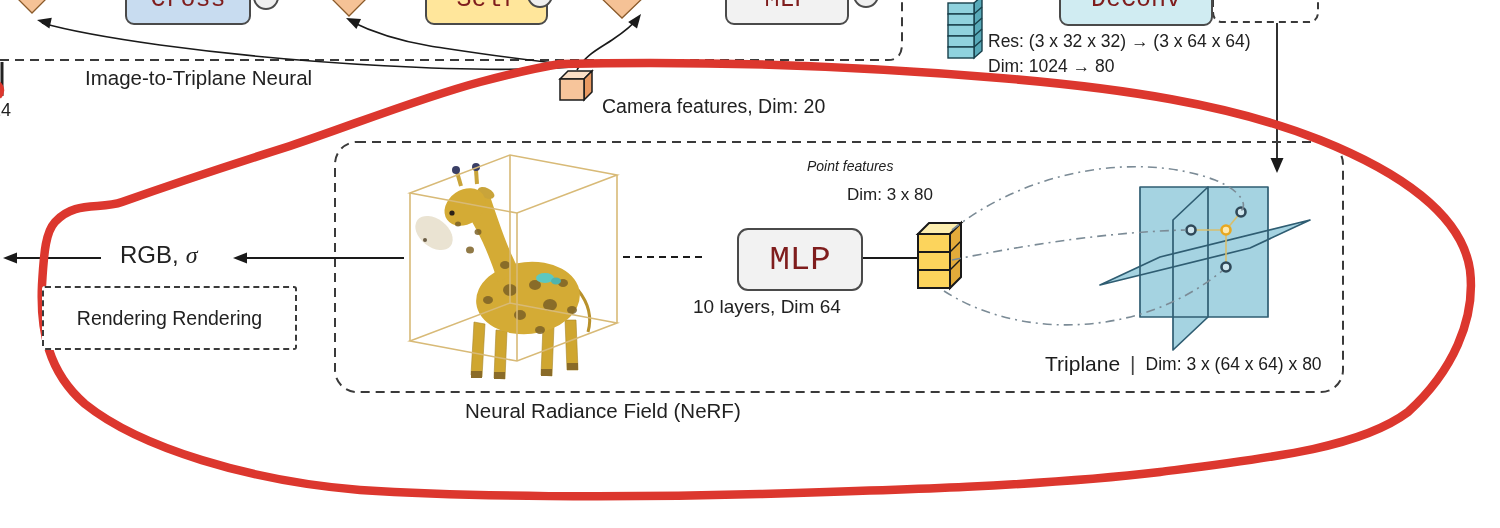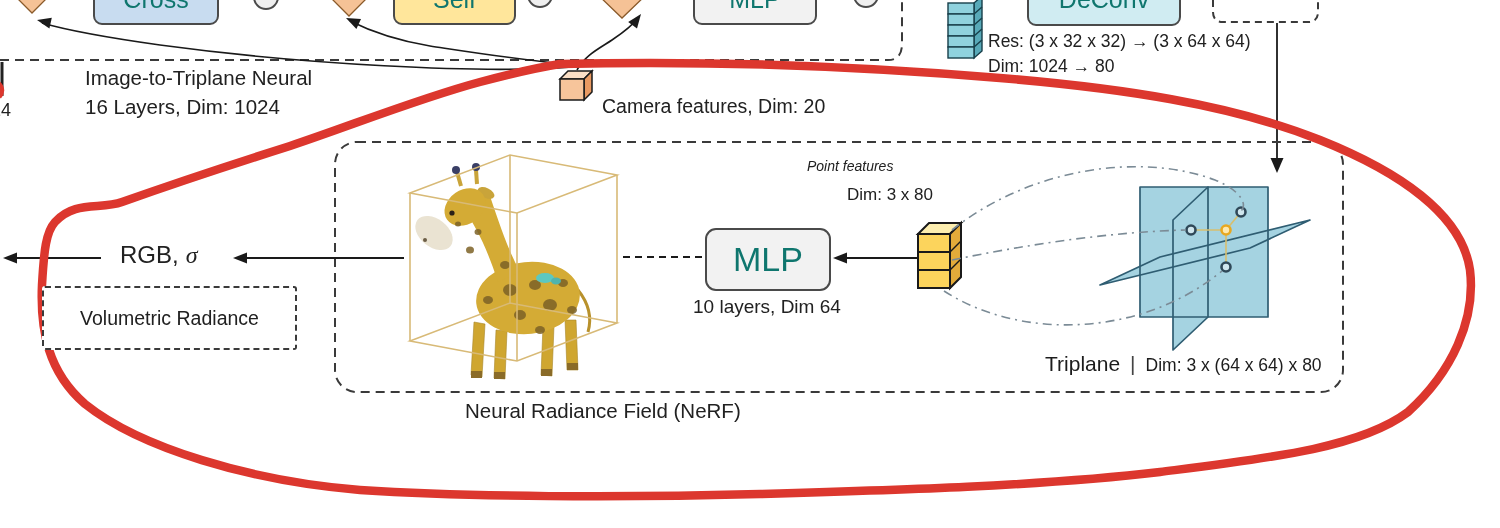--- a/index.html
+++ b/index.html
@@ -2,26 +2,26 @@
 <html><head>
 <meta charset="utf-8">
 <style>
   html,body{margin:0;padding:0;background:#fff;}
   #stage{position:relative;width:1500px;height:528px;overflow:hidden;background:#ffffff;
          font-family:"Liberation Sans",sans-serif;}
   #scene{position:absolute;left:0;top:0;}
   .lbl{position:absolute;white-space:nowrap;color:#212121;}
   .blockbox{position:absolute;border:2px solid #4a4a4a;border-radius:9px;
             display:flex;align-items:center;justify-content:center;
-            font-family:Liberation Sans, sans-serif;font-size:25px;color:#0f766e;}
+            font-family:Liberation Mono, monospace;font-size:25px;color:#7f1d1d;margin-left:32px;}
   .circ{position:absolute;width:26px;height:26px;border-radius:50%;
         border:2px solid #4a4a4a;background:#efefef;box-sizing:border-box;}
   .dashbox{position:absolute;border:2px dashed #3a3a3a;border-radius:3px;background:#fff;}
   .serif-sigma{font-family:"Liberation Serif",serif;font-style:italic;margin-left:7px;}
-  .tri-row{position:absolute;display:flex;align-items:flex-end;gap:10px;color:#1c1c1c;}
+  .tri-row{position:absolute;display:flex;align-items:center;gap:10px;color:#1c1c1c;}
 </style>
 </head>
 <body>
 
 <div id="stage">
 
   <svg id="scene" width="1500" height="528" viewBox="0 0 1500 528">
 
     <path d="M0,60 L888,60 Q902,60 902,44 L902,0" fill="none" stroke="#3a3a3a" stroke-width="2" stroke-dasharray="9 6"></path>
 
@@ -199,36 +199,35 @@
   <div class="blockbox" style="left:1027px;top:-27px;width:150px;height:49px;background:#d0ecf2;">
     <span>DeConv</span>
   </div>
   <div class="circ" style="left:253px;top:-16px;"></div>
   <div class="circ" style="left:527px;top:-18px;"></div>
   <div class="circ" style="left:853px;top:-18px;"></div>
 
   <div class="lbl" style="left:-9px;top:100px;font-size:18px;">24</div>
 
   <div class="lbl" style="left:85px;top:66px;font-size:20.5px;">Image-to-Triplane Neural</div>
-  <div class="lbl" style="left:85px;top:95px;font-size:20.5px;">16 Layers, Dim: 1024</div>
 
   <div class="lbl" style="left:602px;top:95px;font-size:19.5px;">Camera features, Dim: 20</div>
 
   <div class="lbl" style="left:988px;top:31px;font-size:17.5px;">Res: (3 x 32 x 32) → (3 x 64 x 64)</div>
   <div class="lbl" style="left:988px;top:56px;font-size:17.5px;">Dim: 1024 → 80</div>
 
   <div class="lbl" style="left:807px;top:158px;font-size:14px;font-style:italic;">Point features</div>
   <div class="lbl" style="left:847px;top:185px;font-size:17px;">Dim: 3 x 80</div>
 
   <div class="lbl" style="left:120px;top:241px;font-size:24px;">
     <span>RGB,</span><span class="serif-sigma">σ</span>
   </div>
 
   <div class="dashbox" style="left:42px;top:286px;width:251px;height:60px;display:flex;align-items:center;justify-content:center;">
-    <span class="lbl" style="position:static;font-size:19.5px;">Volumetric Radiance</span>
+    <span class="lbl" style="position:static;font-size:19.5px;">Rendering Rendering</span>
   </div>
 
   <div class="blockbox" style="left:705px;top:228px;width:122px;height:59px;background:#f2f2f2;border-radius:11px;font-size:34px;">
     <span>MLP</span>
   </div>
   <div class="lbl" style="left:693px;top:296px;font-size:19px;">10 layers, Dim 64</div>
 
   <div class="lbl" style="left:465px;top:399px;font-size:20.5px;text-align:right;">Neural Radiance Field (NeRF)</div>
 
   <div class="tri-row" style="left:1045px;top:352px;">

